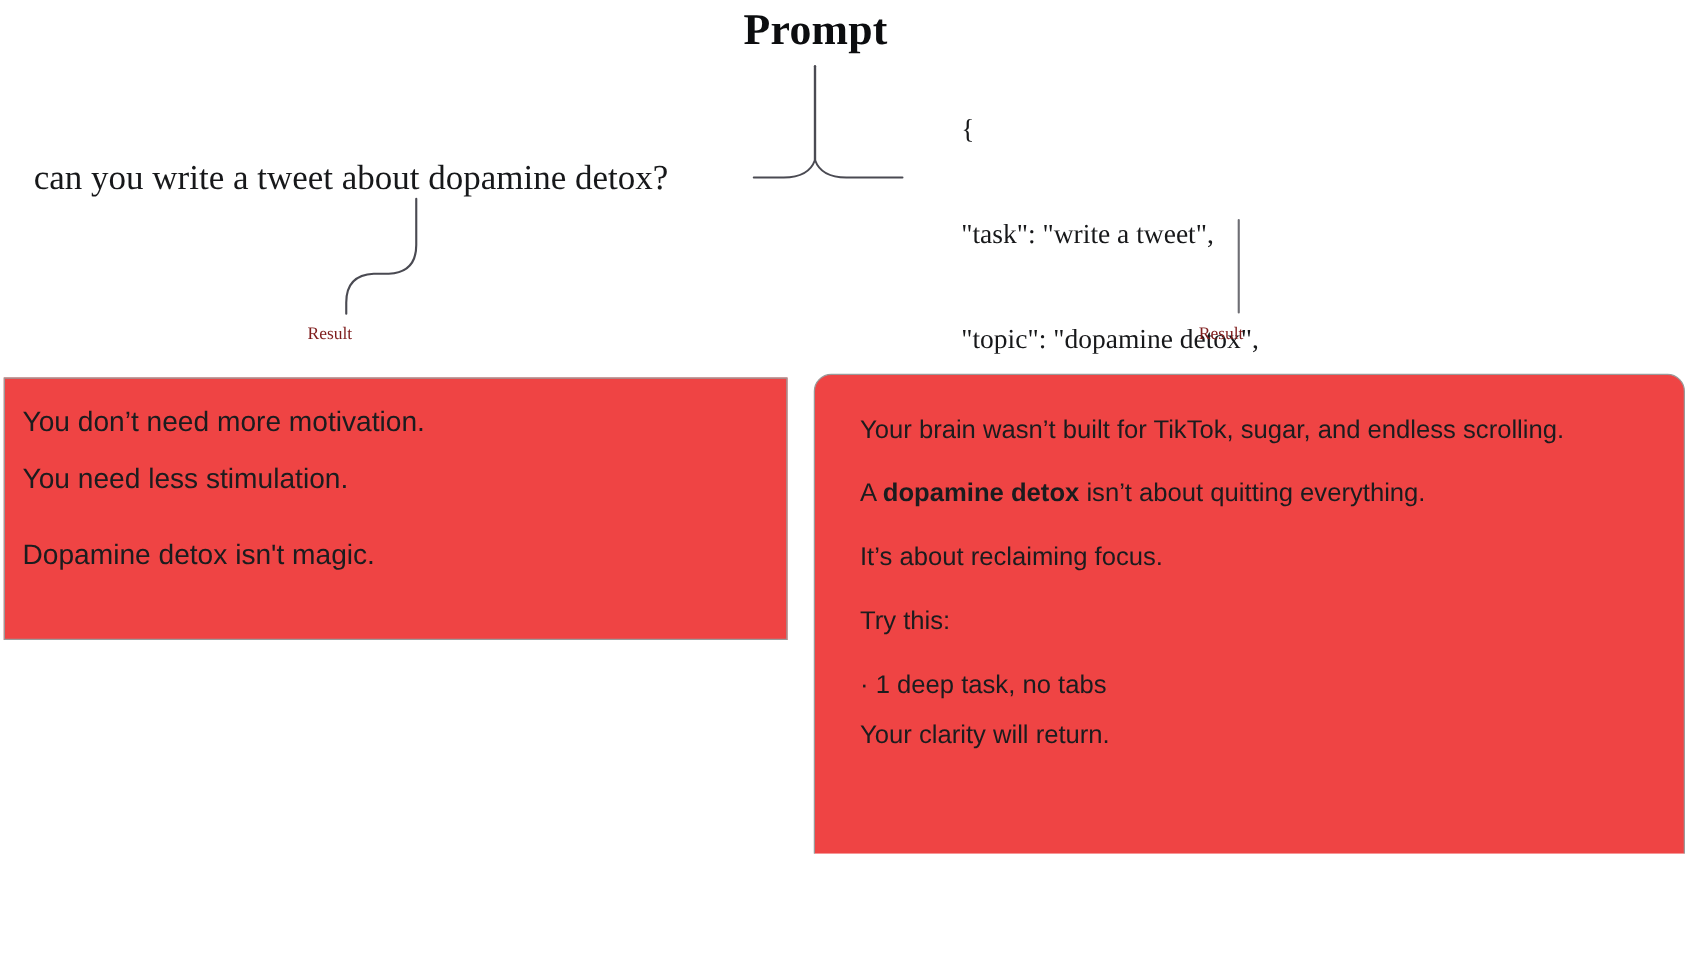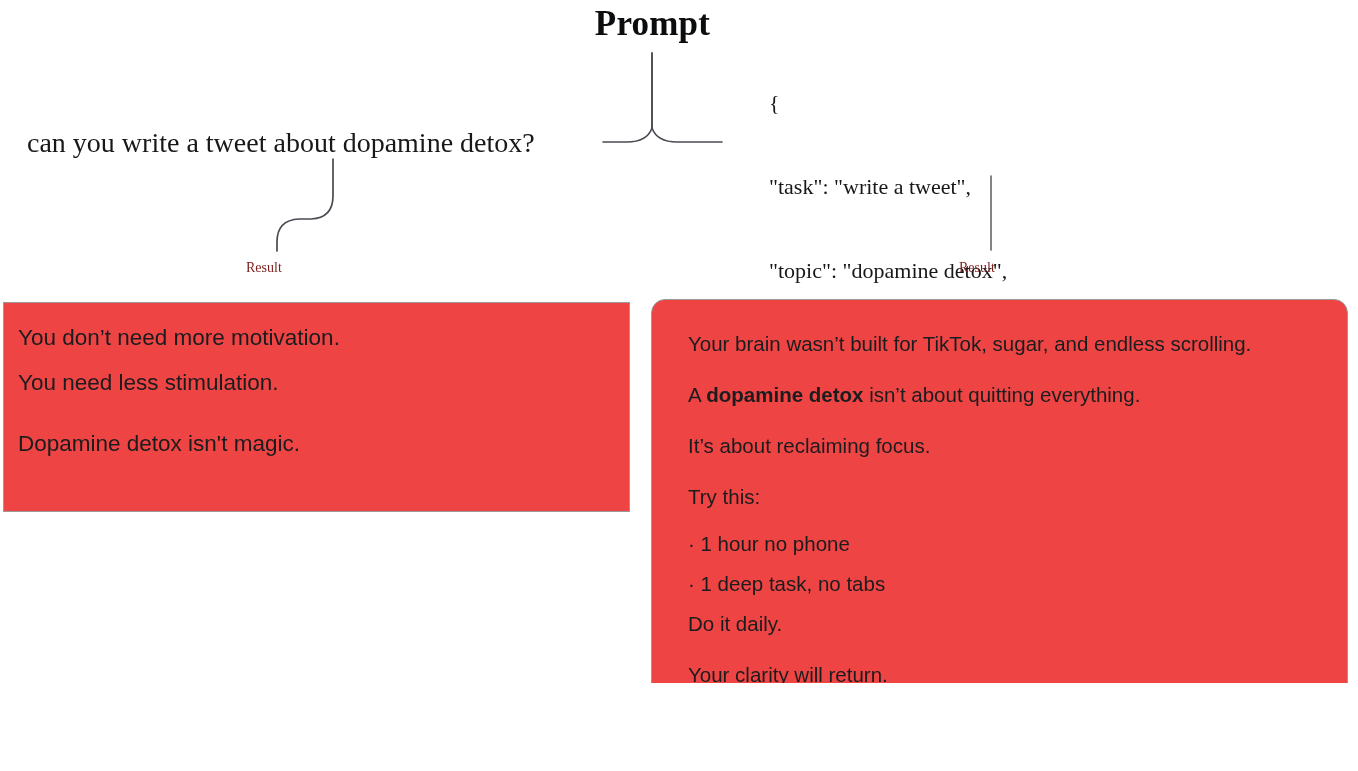--- a/index.html
+++ b/index.html
@@ -167,21 +167,19 @@
 
   <div id="result-box-right" class="result-box">
     <div class="box-text">
       <span class="tweet-line">Your brain wasn’t built for TikTok, sugar, and endless scrolling.</span>
 
       <span class="tweet-line"><span>A </span><b>dopamine detox</b><span> isn’t about quitting everything.</span></span>
 
       <span class="tweet-line">It’s about reclaiming focus.</span>
       <span class="tweet-line">Try this:</span>
 
-      <span class="tweet-line bullet bullet-first">· 1 hour no phone</span>
       <span class="tweet-line bullet">· 1 deep task, no tabs</span>
 
-      <span class="tweet-line">Do it daily.</span>
       <span class="tweet-line">Your clarity will return.</span>
     </div>
   </div>
 
 </div>
 
 </body></html>

